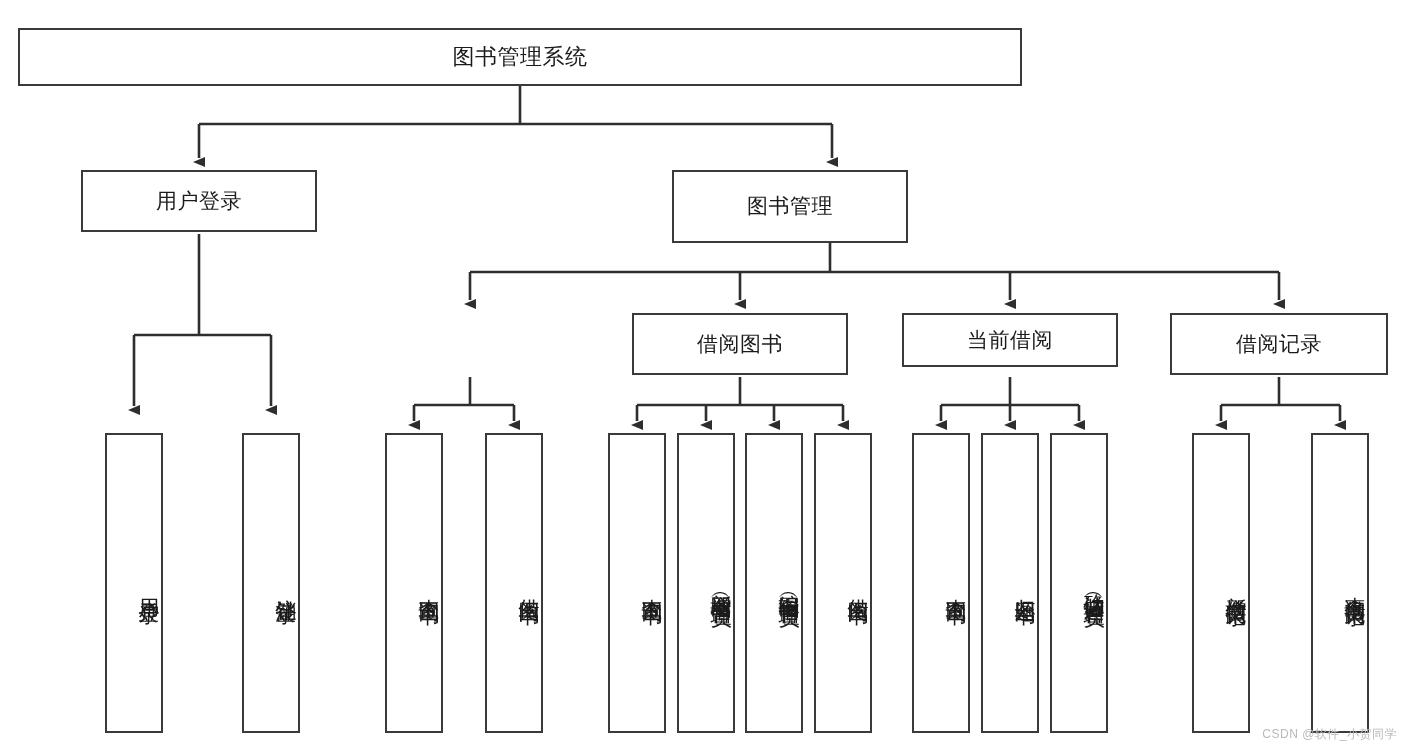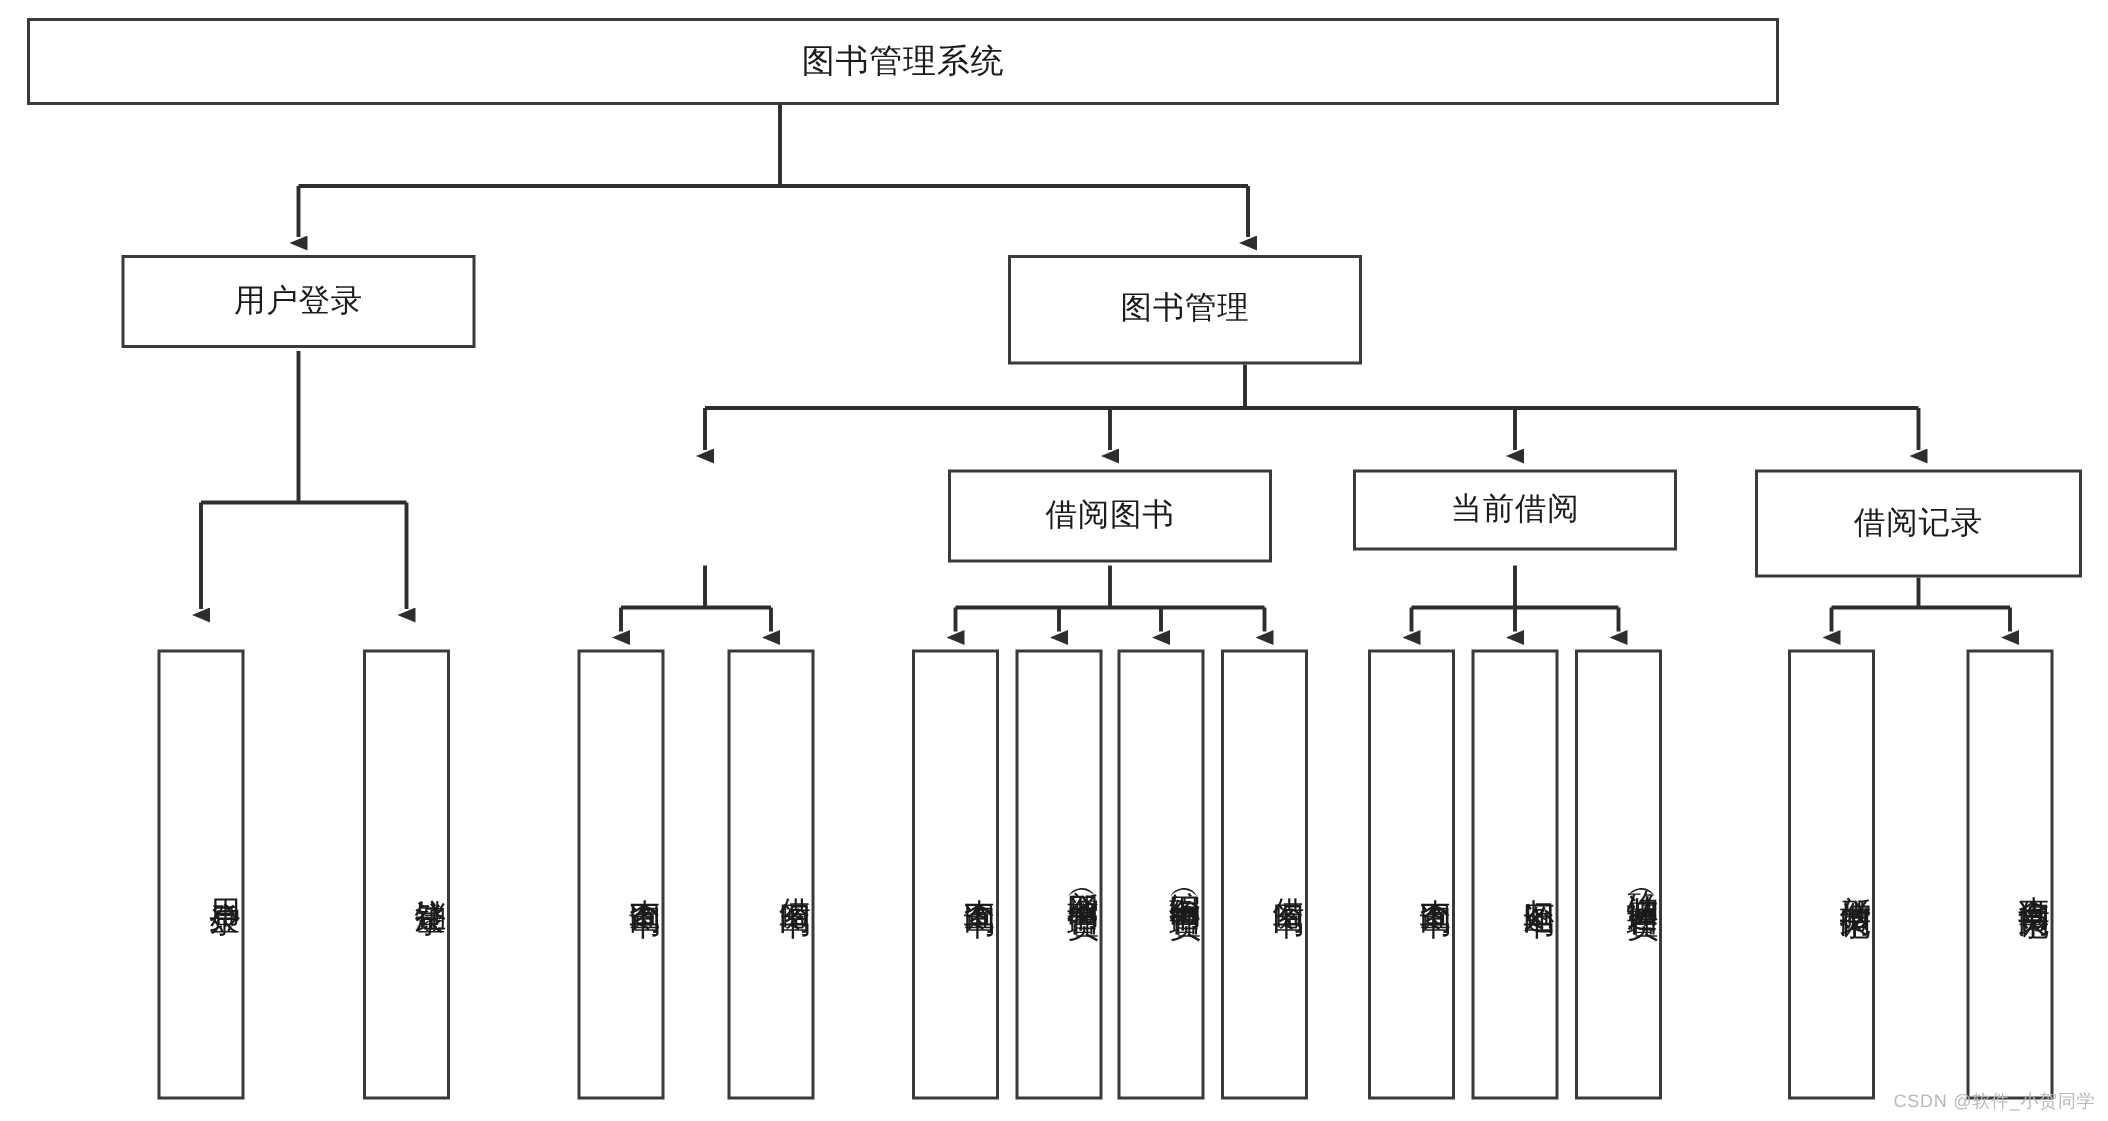--- a/index.html
+++ b/index.html
@@ -120,28 +120,28 @@
       <path d="M1010,405 L1010,421" marker-end="url(#arrow)"></path>
       <path d="M1079,405 L1079,421" marker-end="url(#arrow)"></path>
 
       <path d="M1279,377 L1279,405"></path>
       <path d="M1221,405 L1340,405"></path>
       <path d="M1221,405 L1221,421" marker-end="url(#arrow)"></path>
       <path d="M1340,405 L1340,421" marker-end="url(#arrow)"></path>
     </g>
   </svg>
 
-  <div class="node h root" style="left:18px; top:12px; width:1168px; height:58px;text-align:right;">图书管理系统</div>
+  <div class="node h root" style="left:18px; top:28px; width:1004px; height:58px;text-align:right;">图书管理系统</div>
 
   <div class="node h" style="left:81px; top:170px; width:236px; height:62px;">用户登录</div>
   <div class="node h" style="left:672px; top:170px; width:236px; height:73px;">图书管理</div>
 
   <div class="node h" style="left:632px; top:313px; width:216px; height:62px;">借阅图书</div>
   <div class="node h" style="left:902px; top:313px; width:216px; height:54px;">当前借阅</div>
-  <div class="node h" style="left:1170px; top:313px; width:218px; height:72px;">借阅记录</div>
+  <div class="node h" style="left:1170px; top:313px; width:218px; height:62px;">借阅记录</div>
 
   <div class="node v" style="left:105px; top:433px; width:58px; height:300px;">
     <span class="vtext">用户登录</span>
   </div>
   <div class="node v" style="left:242px; top:433px; width:58px; height:300px;">
     <span class="vtext">注销登录</span>
   </div>
 
   <div class="node v" style="left:385px; top:433px; width:58px; height:300px;">
     <span class="vtext">查询图书</span>

